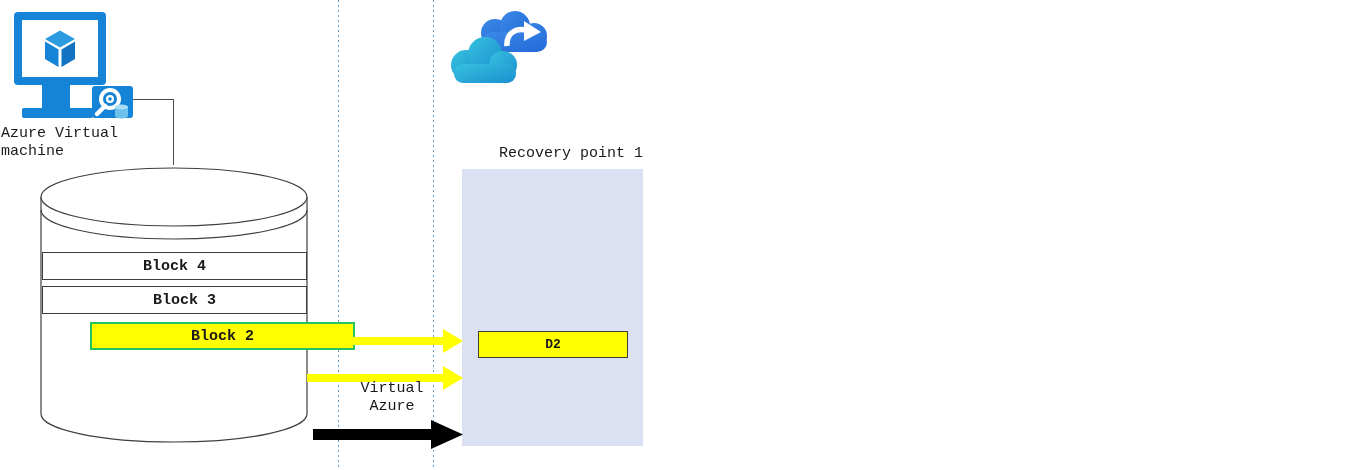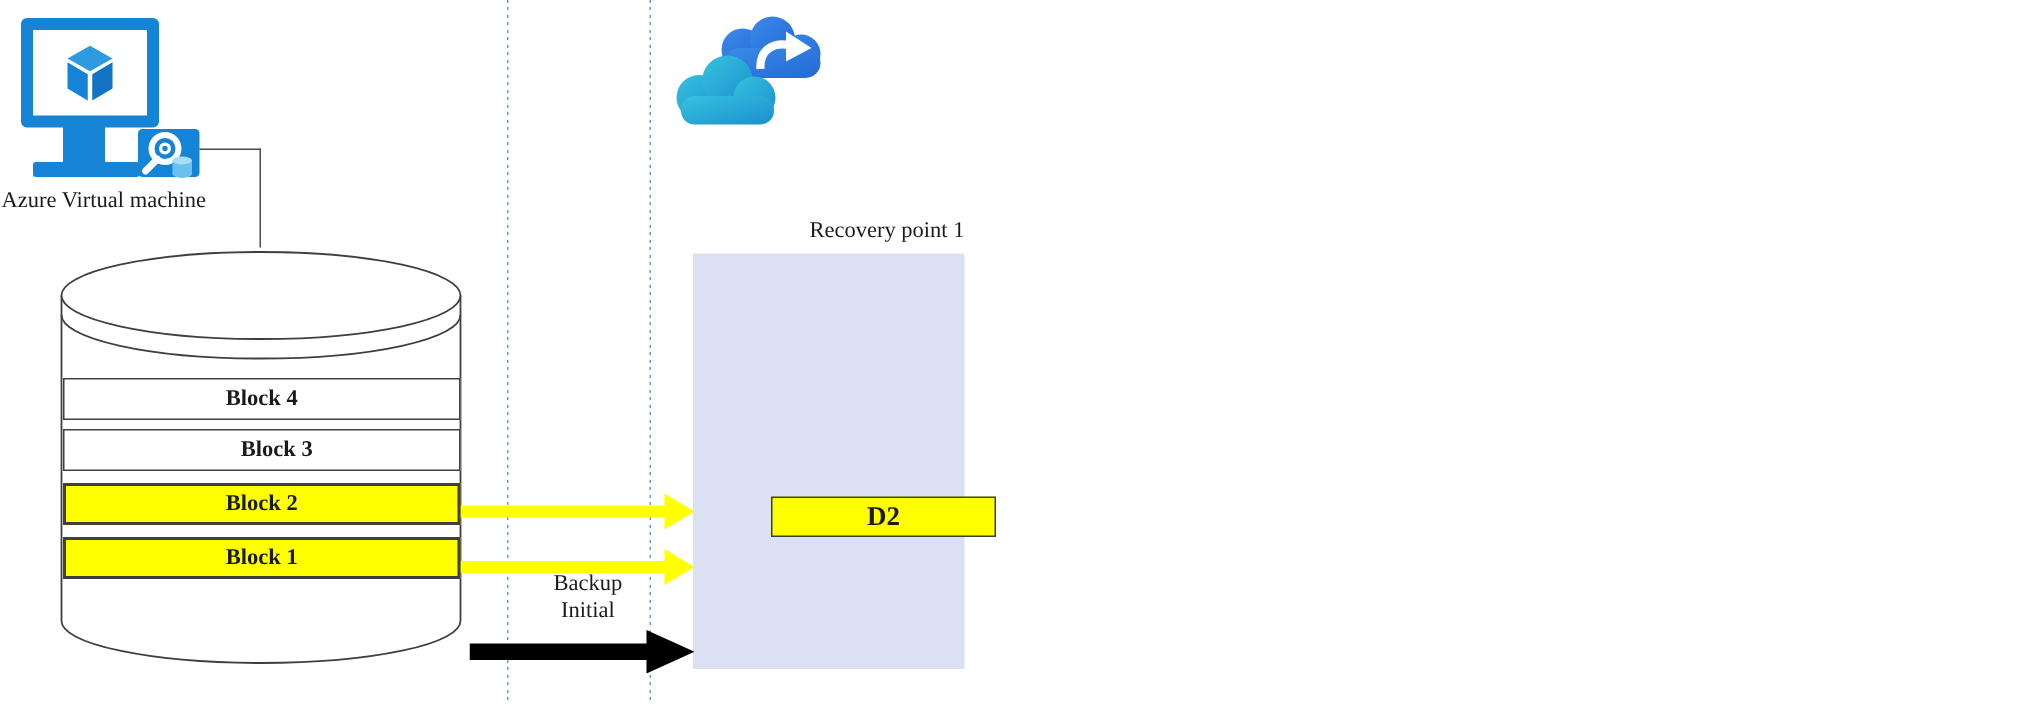--- a/index.html
+++ b/index.html
@@ -1,36 +1,36 @@
 <!DOCTYPE html>
 <html><head>
 <meta charset="utf-8">
 <style>
   html,body{margin:0;padding:0;background:#fff;}
   #canvas{
     position:relative;width:1210px;height:470px;overflow:hidden;
-    font-family:Liberation Serif, serif;color:#1a1a1a;background:#fff;
+    font-family:Liberation Mono, monospace;color:#1a1a1a;background:#fff;
   }
   .abs{position:absolute;}
   .guide{
     top:0;width:1px;height:470px;
     background:repeating-linear-gradient(to bottom,rgba(91,155,213,.95) 0 2px,rgba(255,255,255,0) 2px 5px);
   }
   .label{font-size:15px;line-height:18px;}
   .centered{text-align:center;}
   .block{
     box-sizing:border-box;height:28px;width:265px;left:42px;
     display:flex;align-items:center;justify-content:center;
     font-size:15px;font-weight:bold;background:#fff;border:1.5px solid #3f3f3f;text-align:center;
   }
-  .block.hl{background:#ffff00;border:2px solid #404040;}
+  .block.hl{background:#ffff00;border:2px solid #22c55e;margin-left:48px;}
   .dbox{
     box-sizing:border-box;left:478px;width:150px;
     display:flex;align-items:center;justify-content:center;
-    font-size:18px;font-weight:bold;background:#ffff00;border:1.5px solid #3f3f3f;margin-left:36px;
+    font-size:13px;font-weight:bold;background:#ffff00;border:1.5px solid #3f3f3f;
   }
   .panel{background:#dbe1f2;}
   .connector{background:#4a4a4a;}
 </style>
 </head>
 <body>
 
 <div id="canvas">
 
   <div class="abs guide" style="left:338px;"></div>
@@ -103,43 +103,40 @@
 
   <div class="abs block" style="top:252px;">
     <span>Block 4</span>
   </div>
   <div class="abs block" style="top:286px;padding-left:20px;">
     <span>Block 3</span>
   </div>
   <div class="abs block hl" style="top:322px;">
     <span>Block 2</span>
   </div>
-  <div class="abs block hl" style="top:358px;">
-    <span>Block 1</span>
-  </div>
 
   <div class="abs label centered" style="left:462px;top:145px;width:181px;text-align:right;">Recovery point 1</div>
   <div class="abs panel" style="left:462px;top:169px;width:181px;height:277px;"></div>
 
   <div class="abs dbox" style="top:331px;height:27px;">
     <span>D2</span>
   </div>
 
   <svg class="abs" style="left:307px;top:329px;" width="156" height="24" viewBox="0 0 156 24">
     <rect x="0" y="8" width="138" height="8" fill="#ffff00"></rect>
     <polygon points="136,0 156,12 136,24" fill="#ffff00"></polygon>
   </svg>
   <svg class="abs" style="left:307px;top:366px;" width="156" height="24" viewBox="0 0 156 24">
     <rect x="0" y="8" width="138" height="8" fill="#ffff00"></rect>
     <polygon points="136,0 156,12 136,24" fill="#ffff00"></polygon>
   </svg>
 
   <div class="abs label centered" style="left:347px;top:380px;width:90px;">
-    <div>Backup</div>
-    <div>Initial</div>
+    <div>Virtual</div>
+    <div>Azure</div>
   </div>
 
   <svg class="abs" style="left:313px;top:420px;" width="150" height="29" viewBox="0 0 150 29">
     <rect x="0" y="9" width="120" height="11" fill="#000000"></rect>
     <polygon points="118,0 150,14.5 118,29" fill="#000000"></polygon>
   </svg>
 
 </div>
 
 </body></html>

